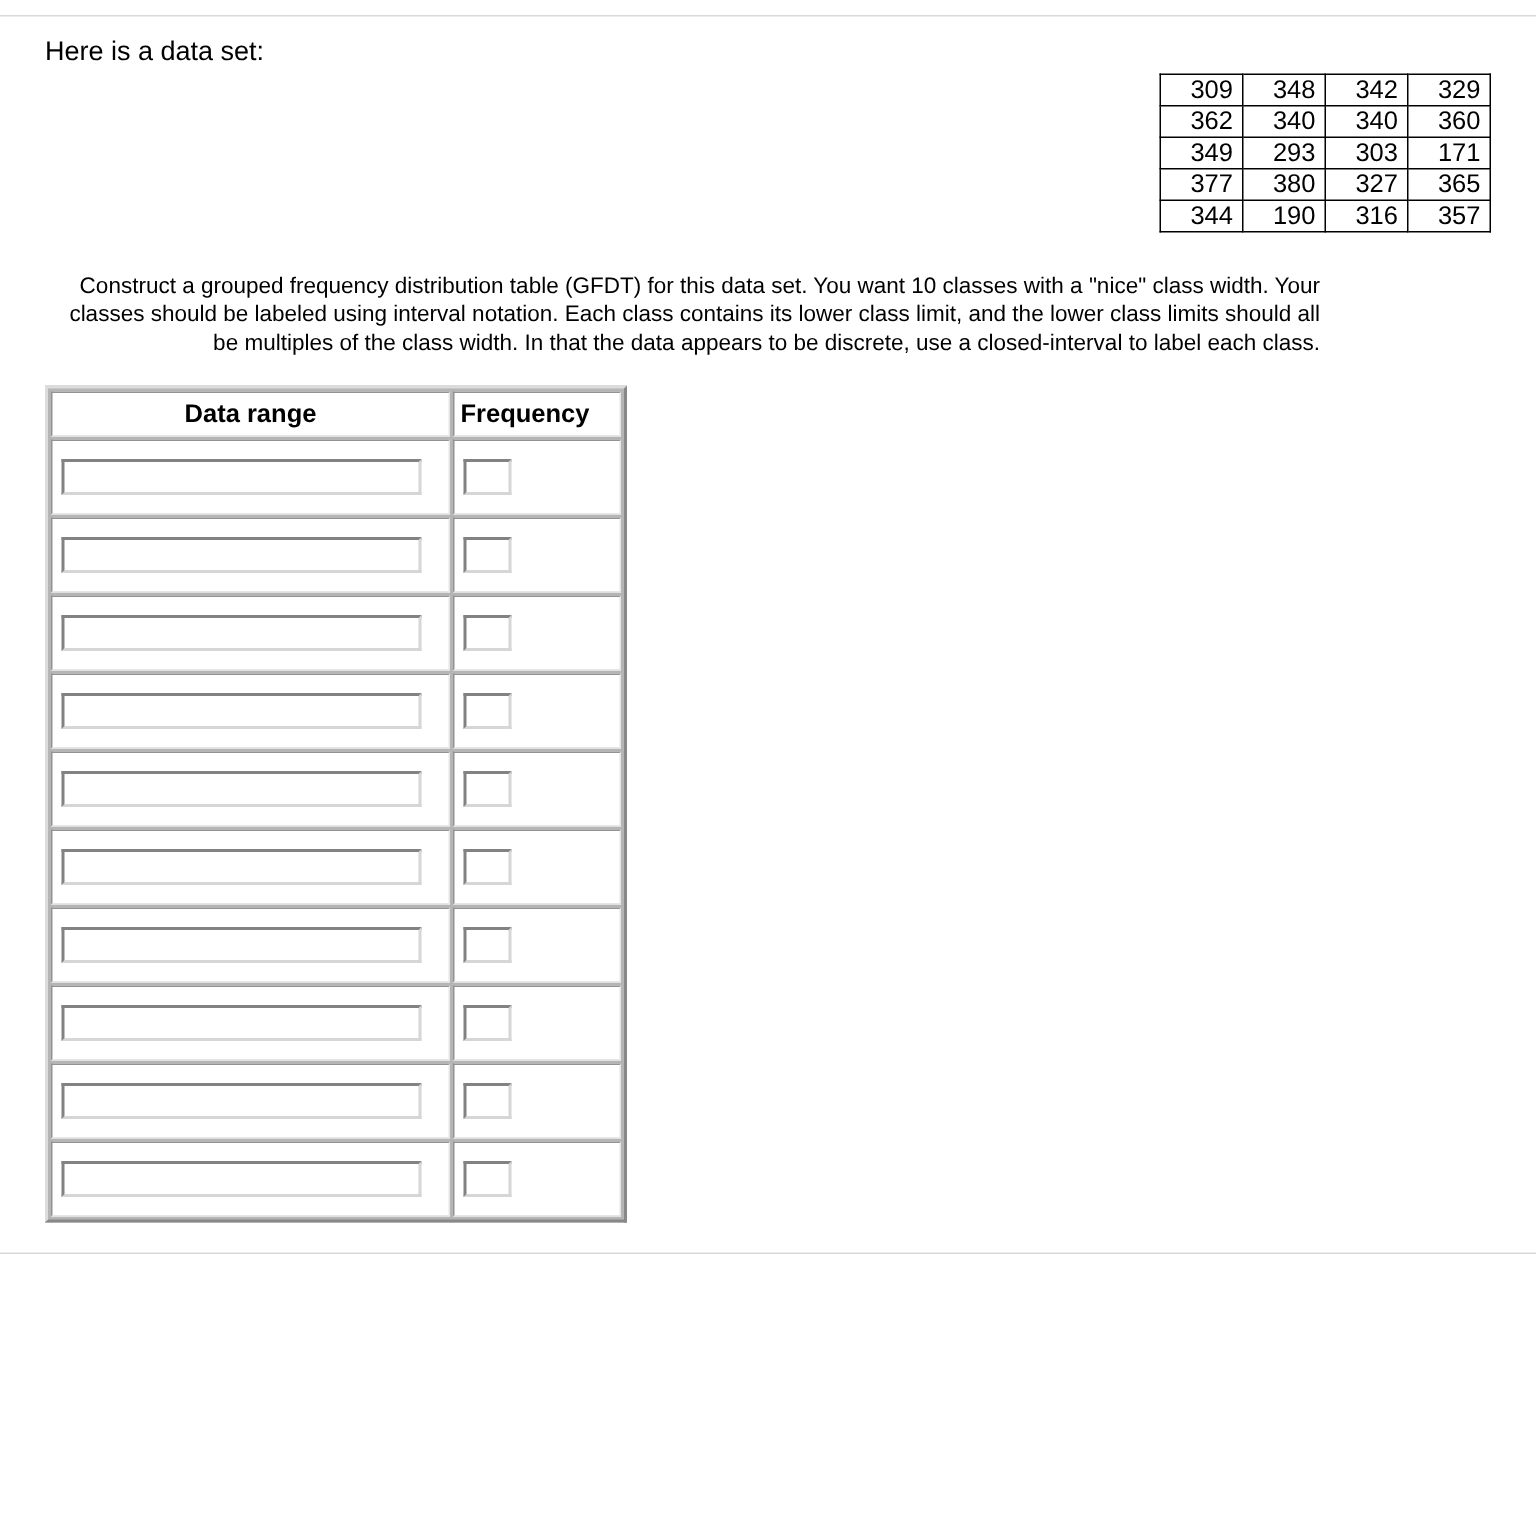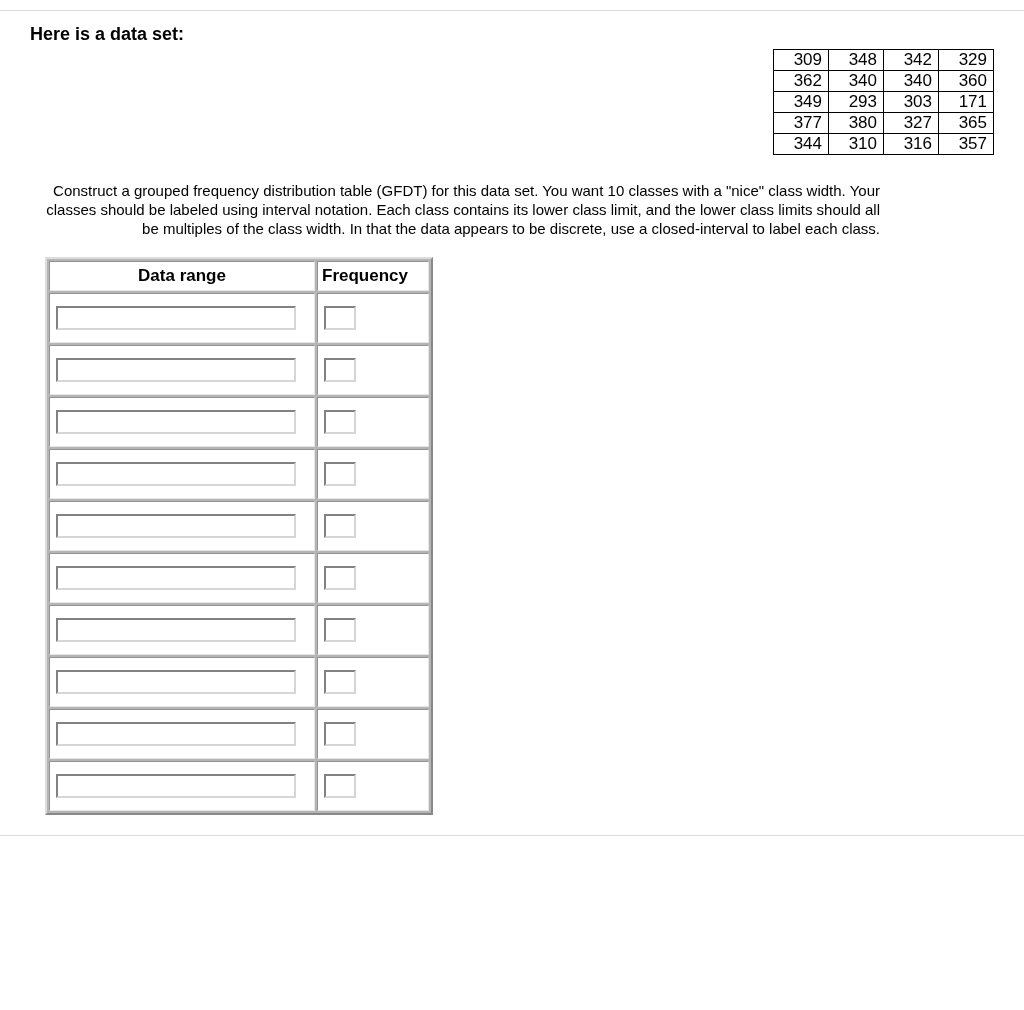--- a/index.html
+++ b/index.html
@@ -25,21 +25,20 @@
     top: 10px;
     left: 0;
   }
   .content {
     padding: 24px 30px 20px 30px;
     border-bottom: 1px solid #d9d9d9;
   }
   .intro {
     font-size: 18px;
     margin: 0 0 4px 0;
-    font-weight: bold;
   }
   .data-block {
     display: flex;
     justify-content: flex-end;
   }
   .data-table {
     margin-left: 290px;
     border-collapse: collapse;
     font-family: "Trebuchet MS", Verdana, Arial, sans-serif;
     font-size: 17px;
@@ -60,21 +59,20 @@
     text-align: right;
   }
   .gfdt-wrap {
     margin-top: 18px;
   }
   table.gfdt {
     border-collapse: separate;
     border-spacing: 2px;
     background: #b5b5b5;
     border: 2px outset #dcdcdc;
-    margin-left: 15px;
   }
   table.gfdt th, table.gfdt td {
     background: #ffffff;
     border: 1px inset #e6e6e6;
     padding: 4px 6px;
     font-size: 17px;
   }
   table.gfdt th {
     font-weight: bold;
     text-align: center;
@@ -141,21 +139,21 @@
               <td>171</td>
             </tr>
             <tr>
               <td>377</td>
               <td>380</td>
               <td>327</td>
               <td>365</td>
             </tr>
             <tr>
               <td>344</td>
-              <td>310</td>
+              <td>190</td>
               <td>316</td>
               <td>357</td>
             </tr>
           </tbody>
       </table>
     </div>
 
     <div class="instructions">Construct a grouped frequency distribution table (GFDT) for this data set. You want 10 classes with a "nice" class width. Your classes should be labeled using interval notation. Each class contains its lower class limit, and the lower class limits should all be multiples of the class width. In that the data appears to be discrete, use a closed-interval to label each class.</div>
 
     <div class="gfdt-wrap">

